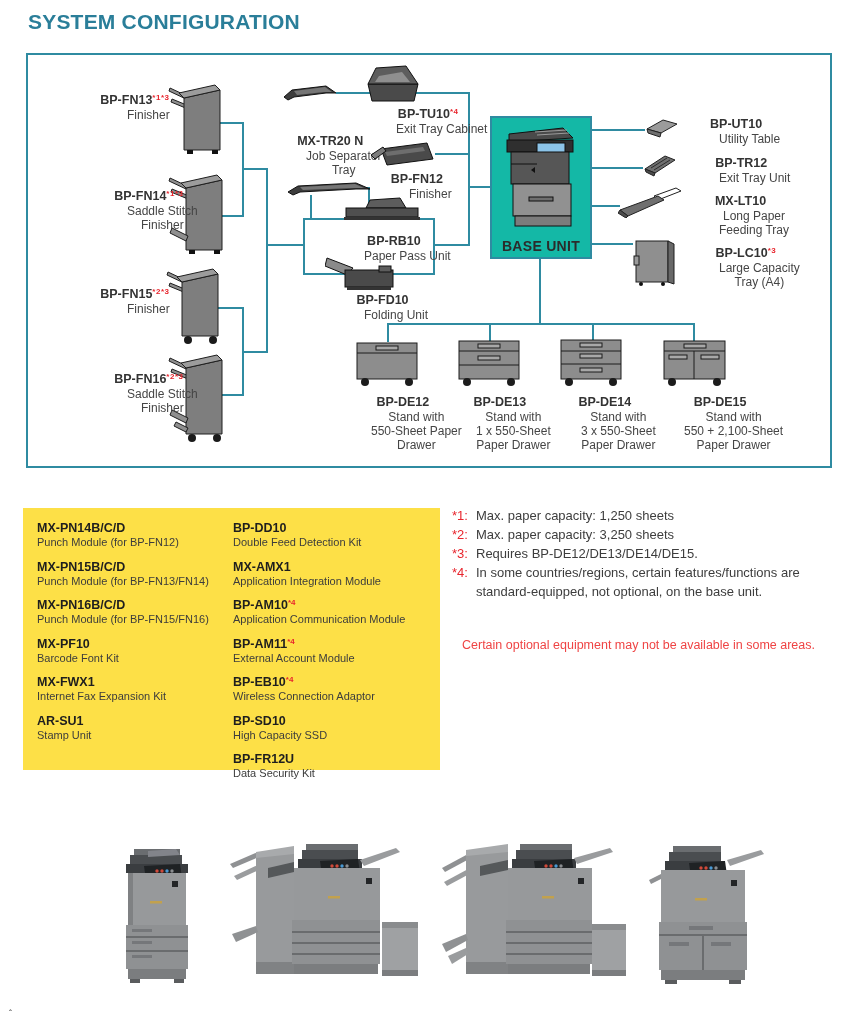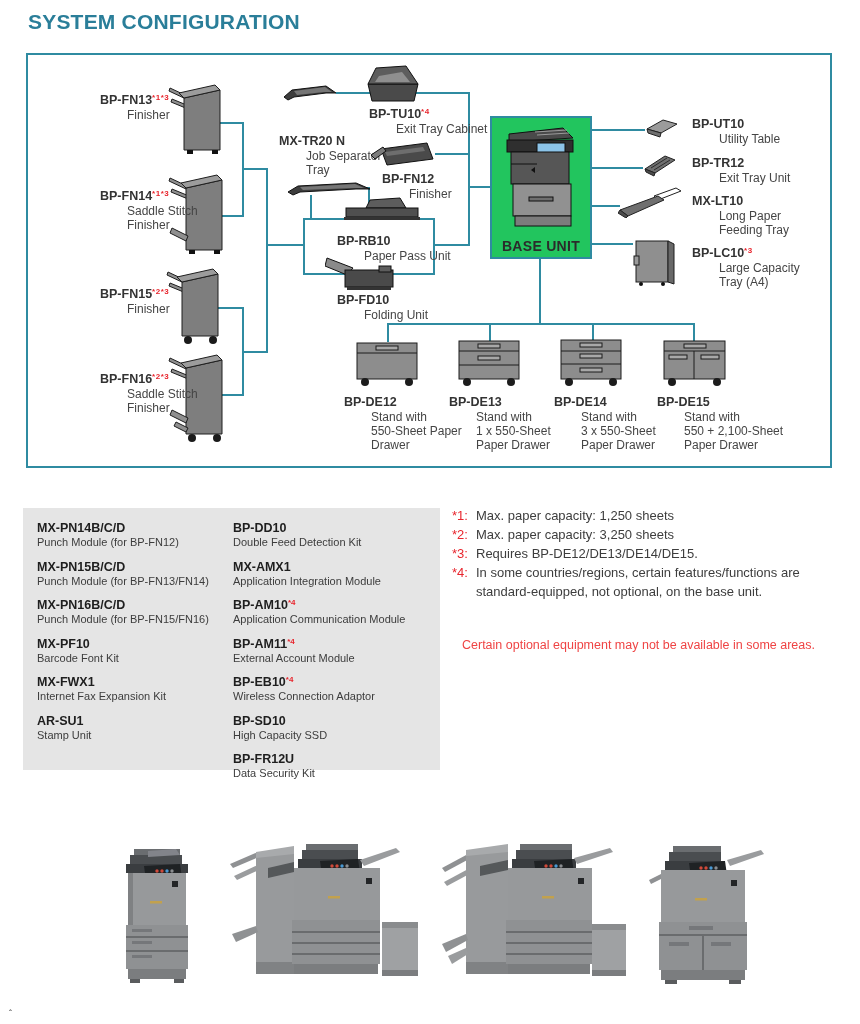--- a/index.html
+++ b/index.html
@@ -4,32 +4,32 @@
 <style>
   html,body{margin:0;padding:0;background:#fff;}
   #page{position:relative;width:860px;height:1024px;background:#ffffff;overflow:hidden;
         font-family:"Liberation Sans","DejaVu Sans",sans-serif;border-radius:23px;}
   .abs{position:absolute;}
   #page-title{position:absolute;left:28px;top:10px;font-size:21px;font-weight:bold;
               color:#2a7e99;letter-spacing:0.2px;}
   #diagram-frame{position:absolute;left:26px;top:53px;width:802px;height:411px;
                  border:2px solid #2f8ba1;background:#fff;}
   .line{position:absolute;background:#2f8ba1;}
-  .node-label{position:absolute;white-space:nowrap;}
+  .node-label{position:absolute;white-space:nowrap;text-align:center;}
   .model{font-size:12.5px;font-weight:bold;color:#333;line-height:15px;}
   .model sup{color:#e8252d;font-size:8px;font-weight:bold;vertical-align:4px;letter-spacing:0.5px;}
   .desc{font-size:12px;color:#454545;line-height:14px;margin-left:27px;}
   #rb10-box{position:absolute;left:303px;top:218px;width:128px;height:53px;
             border:2px solid #2f8ba1;background:transparent;}
   #base-unit-box{position:absolute;left:490px;top:116px;width:98px;height:139px;
-                 border:2px solid #2f8ba1;background:#22c55e;}
+                 border:2px solid #2f8ba1;background:#14b8a6;}
   #base-unit-label{position:absolute;left:0;right:0;top:120px;text-align:center;
                    font-size:14px;font-weight:bold;color:#2b2b2b;letter-spacing:0.3px;}
   #options-panel{position:absolute;left:23px;top:508px;width:417px;height:262px;
-                 background:#e5e5e5;}
+                 background:#fde047;}
   .opt-col{position:absolute;top:10px;}
   #opt-col1{left:14px;}
   #opt-col2{left:210px;}
   .opt-item{margin-bottom:7.5px;}
   .opt-model{font-size:12.5px;font-weight:bold;color:#1e1e1e;line-height:16px;white-space:nowrap;}
   .opt-model sup{color:#e8252d;font-size:8px;font-weight:bold;vertical-align:4px;}
   .opt-desc{font-size:11px;color:#3c3c3c;line-height:13px;white-space:nowrap;}
   #footnotes{position:absolute;left:452px;top:506px;width:388px;}
   .fn-row{display:flex;font-size:13px;line-height:19px;color:#3d3d3d;}
   .fn-marker{color:#e8252d;width:24px;flex:0 0 24px;}

